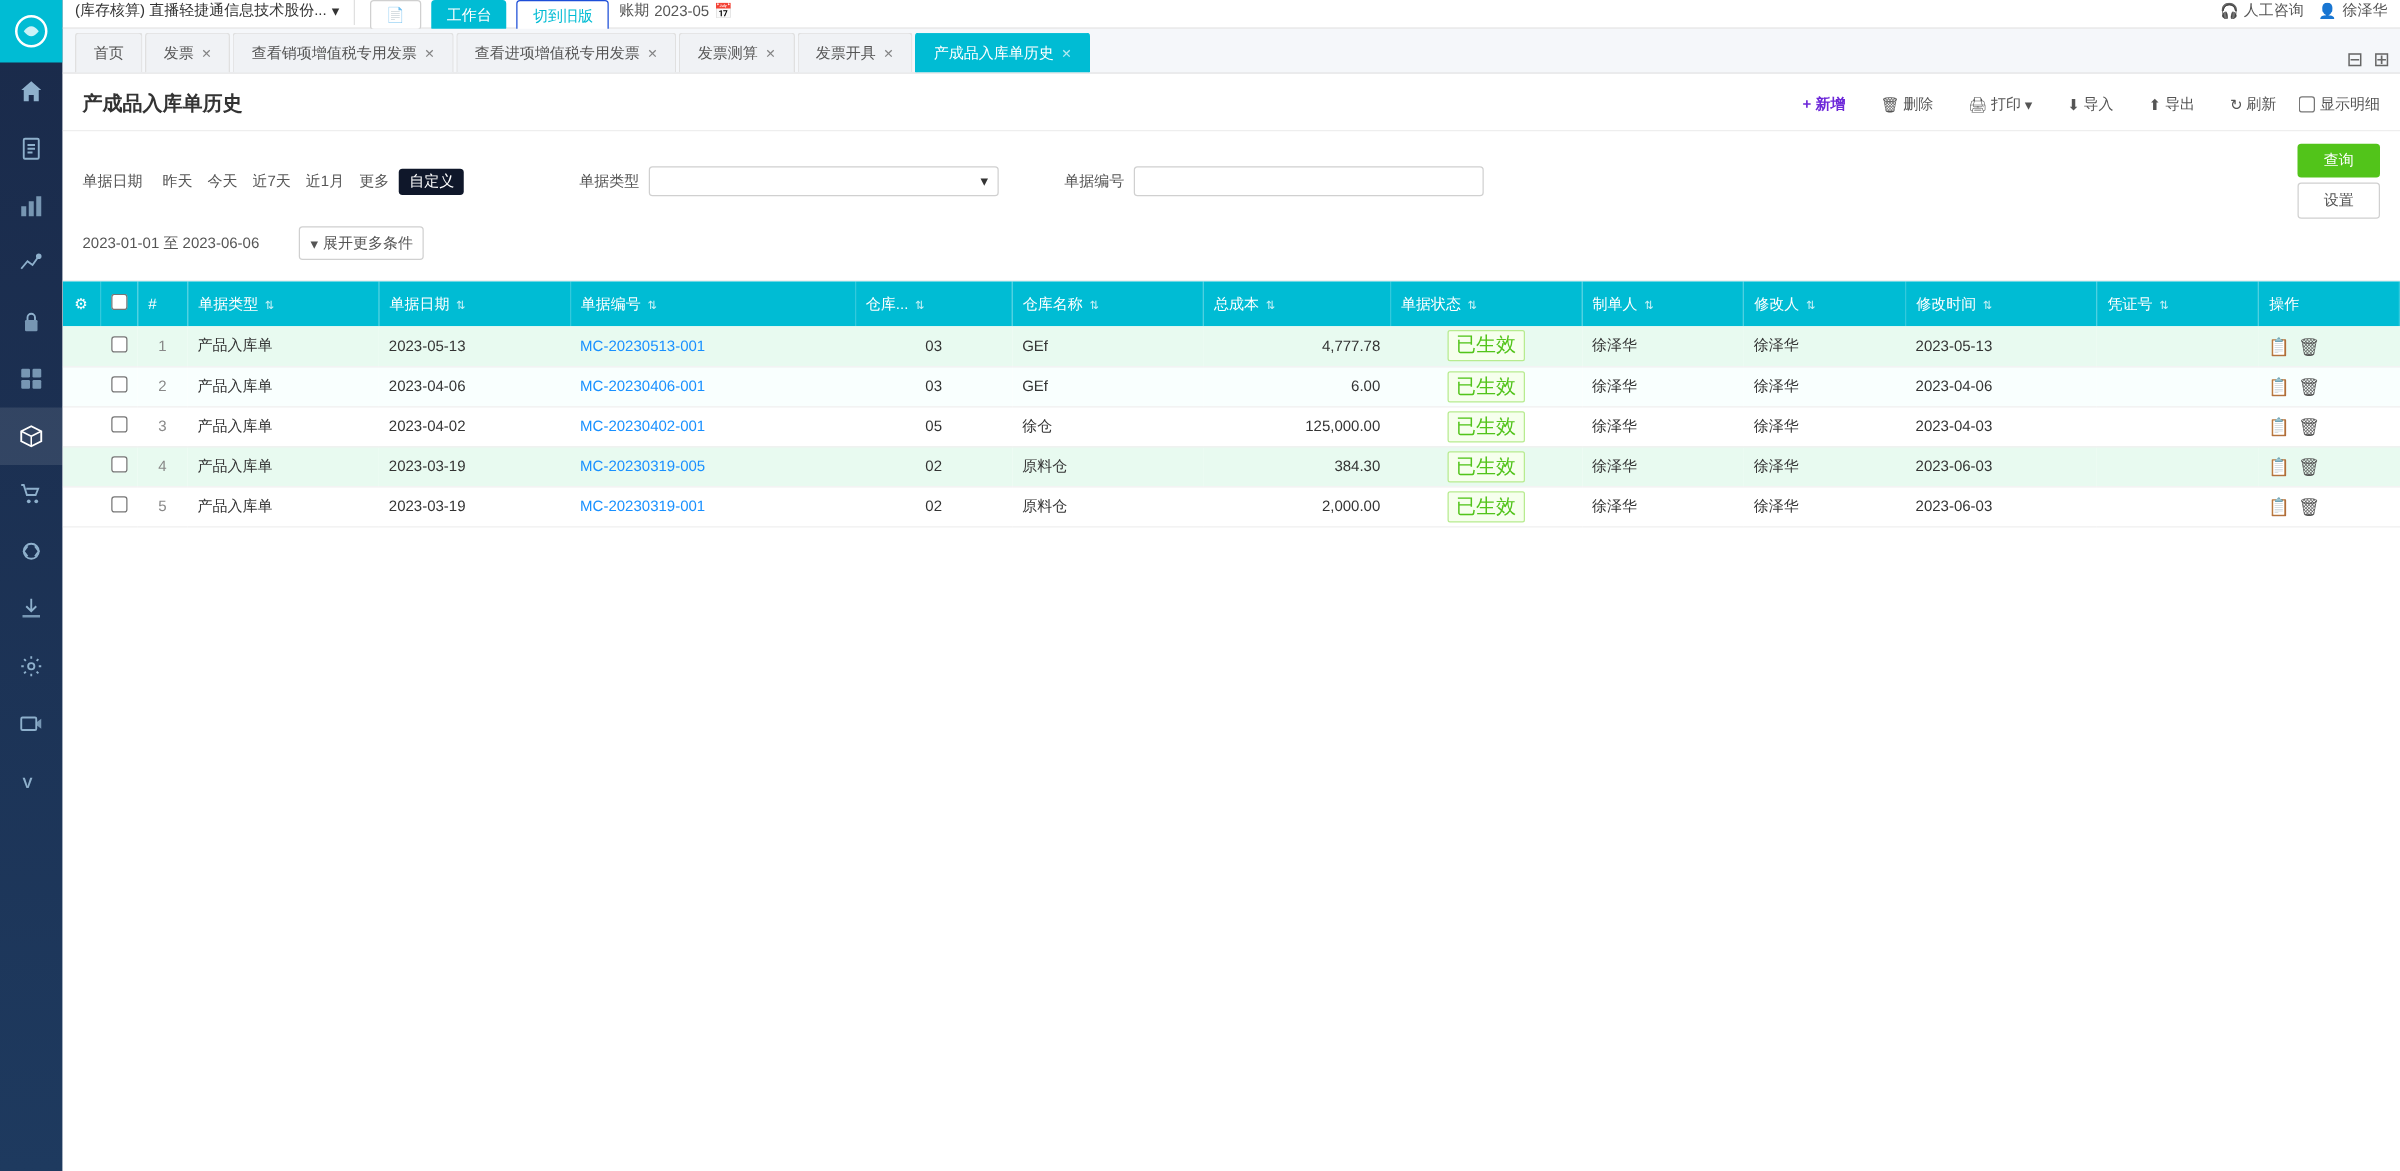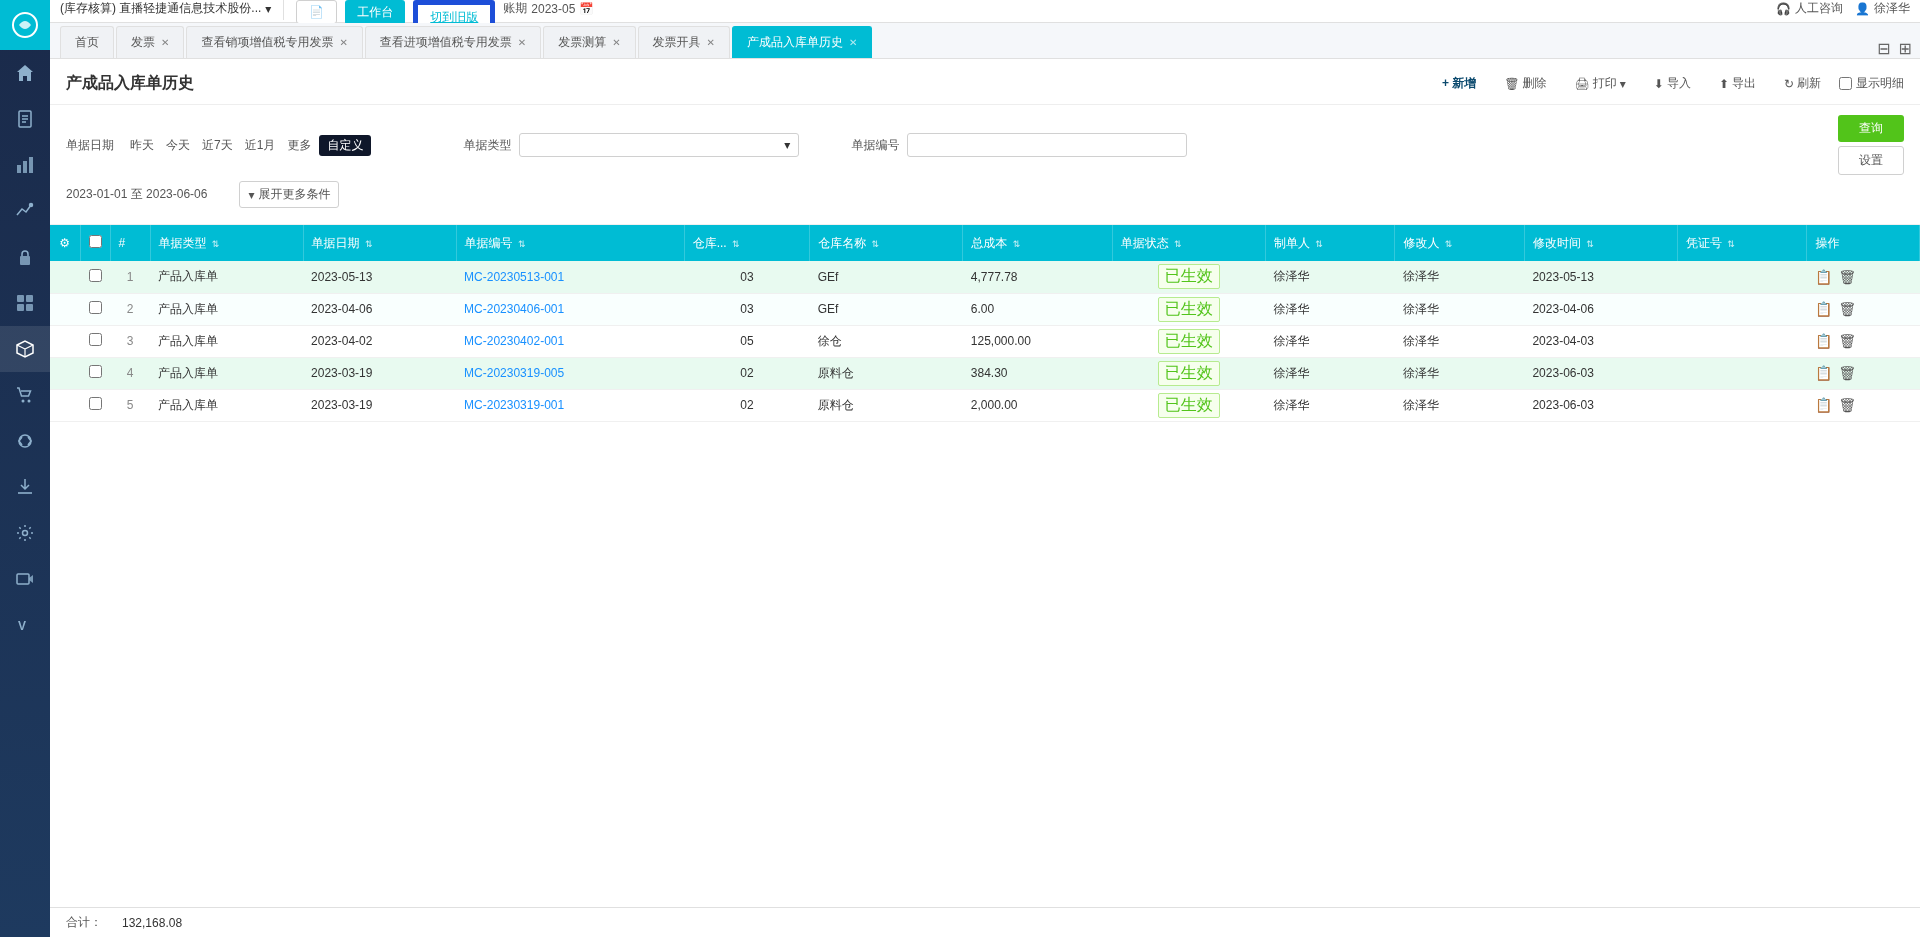--- a/index.html
+++ b/index.html
@@ -64,21 +64,21 @@
     .table-container { flex: 1; overflow: auto; padding: 0; }
     table { width: 100%; border-collapse: collapse; font-size: 12px; }
     table thead tr { background: #00bcd4; color: #fff; height: 36px; }
     table thead th { padding: 0 8px; text-align: left; font-weight: normal; white-space: nowrap; border-right: 1px solid rgba(255,255,255,0.2); }
     table tbody tr { height: 32px; border-bottom: 1px solid #f0f0f0; }
     table tbody tr:nth-child(odd) { background: #fff; }
     table tbody tr:nth-child(even) { background: #f9fffe; }
     table tbody tr.highlighted { background: #e8faf0 !important; }
     table tbody td { padding: 0 8px; white-space: nowrap; }
     table tbody td.center { text-align: center; }
-    table tbody td.right { }
+    table tbody td.right { text-align: right; }
     .row-num { color: #888; text-align: center; }
     .link-cell { color: #1890ff; cursor: pointer; }
     .status-badge { display: inline-block; padding: 1px 6px; border-radius: 2px; font-size: 16px; }
     .status-active { background: #f6ffed; border: 1px solid #b7eb8f; color: #52c41a; }
     .row-actions { display: flex; align-items: center; gap: 6px; }
     .row-action-btn { color: #555; cursor: pointer; font-size: 14px; }
     thead .checkbox-col { width: 30px; }
     .col-settings { width: 30px; text-align: center; }
 
     
@@ -193,21 +193,21 @@
 <div class="main">
 
   <div class="topbar">
     <div class="topbar-company">
       <span>(库存核算) 直播轻捷通信息技术股份...</span>
       <span>▾</span>
     </div>
     <div class="topbar-divider"></div>
     <button class="topbar-btn default">📄</button>
     <button class="topbar-btn primary">工作台</button>
-    <button class="topbar-btn default" style="border:5px solid #1d4ed8; color:#00bcd4;text-decoration:underline;">切到旧版</button>
+    <button class="topbar-btn default" style="border:1px solid #1d4ed8; color:#00bcd4;">切到旧版</button>
     <div class="topbar-period">
       <span>账期</span>
       <span>2023-05</span>
       <span>📅</span>
     </div>
     <div class="topbar-right">
       <div class="topbar-user">
         <span>🎧</span>
         <span>人工咨询</span>
       </div>
@@ -250,21 +250,21 @@
       <span>⊟</span>
       <span>⊞</span>
     </div>
   </div>
 
   <div class="page-content">
 
     <div class="page-header">
       <div class="page-title">产成品入库单历史</div>
       <div class="page-actions">
-        <button class="action-btn" style="color:#0c4a6e; font-weight:bold;">+ 新增</button>
+        <button class="action-btn" style="color:#6d28d9; font-weight:bold;">+ 新增</button>
         <button class="action-btn">
           <span>🗑</span>
           <span>删除</span>
         </button>
         <button class="action-btn">
           <span>🖨</span>
           <span>打印</span>
           <span>▾</span>
         </button>
         <button class="action-btn">
@@ -454,20 +454,16 @@
       <div class="row-actions">
         <span class="row-action-btn" title="编辑">📋</span>
         <span class="row-action-btn" title="删除">🗑</span>
       </div>
     </td>
   </tr>
           </tbody>
       </table>
     </div>
 
-    <div class="table-footer">
-      <span class="total-label">合计：</span>
-      <span class="total-value">132,168.08</span>
-    </div>
 
 
   </div>
 </div>
 
 </body></html>

